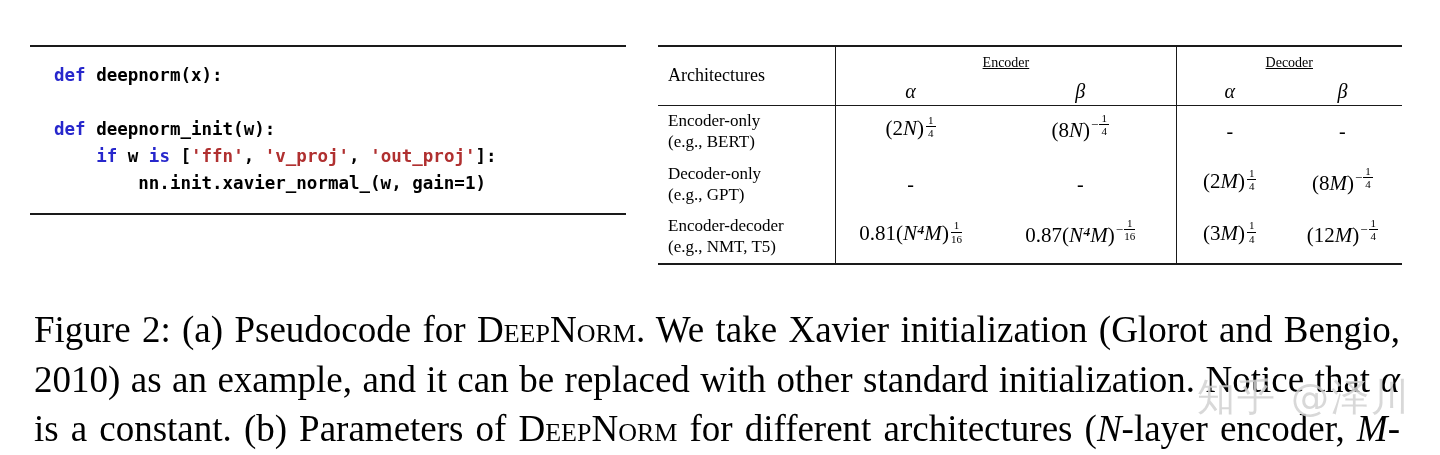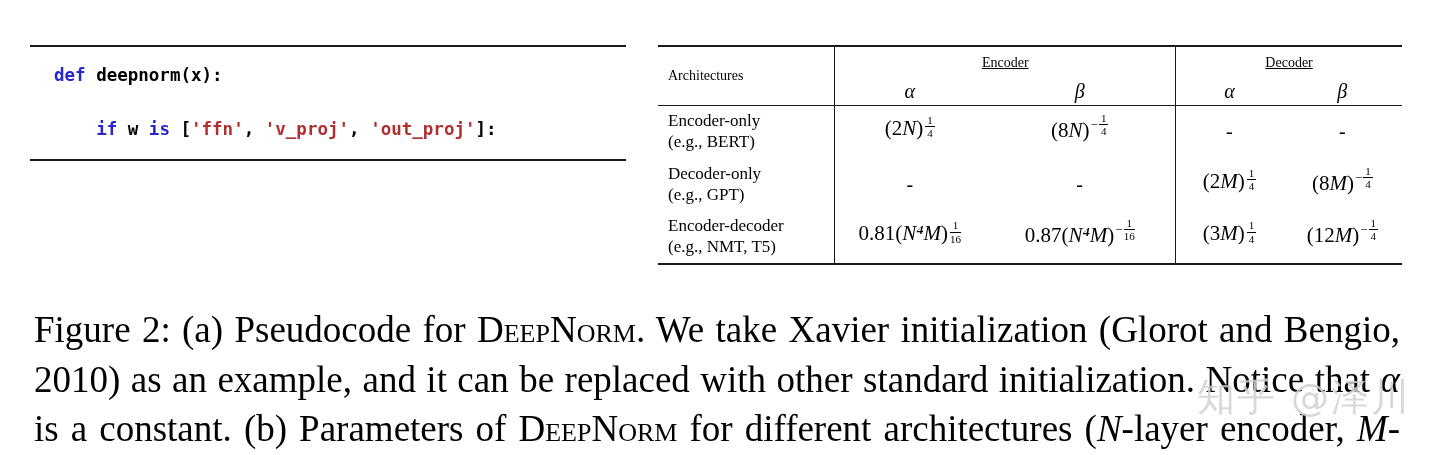--- a/index.html
+++ b/index.html
@@ -27,21 +27,21 @@
   .kw{color:var(--keyword);}
   .st{color:var(--string);margin-top:44px;}
   .gk{color:var(--greek);font-family:"Liberation Serif",serif;font-style:italic;
       font-weight:bold;font-size:19px;}
 
   
   .table-panel{flex:1;}
   table.params{border-collapse:collapse;width:100%;border-top:2px solid var(--rule);
     border-bottom:2px solid var(--rule);}
   table.params th,table.params td{font-weight:normal;}
-  .arch-h{font-weight:bold;font-size:14px;text-align:left;padding-left:10px;width:182px;}
+  .arch-h{font-weight:bold;font-size:18px;text-align:left;padding-left:10px;width:182px;}
   .grp{font-weight:bold;font-size:14px;text-align:center;height:32px;text-decoration:underline;}
   .sub th{font-size:20px;font-style:italic;text-align:center;height:27px;font-family:"Liberation Serif",serif;}
   .sep-l{border-left:1.2px solid var(--rule);}
   .mid{border-bottom:1.2px solid var(--rule);}
   td.arch{font-size:17px;text-align:left;padding:5px 4px 5px 10px;line-height:1.22;}
   td.val{text-align:center;height:53px;}
   .col-ea{width:152px;} .col-eb{width:196px;} .col-da{width:110px;} .col-db{width:122px;}
 
   
   .m{font-family:"Liberation Serif",serif;font-size:21px;white-space:nowrap;}
@@ -68,21 +68,23 @@
 <body>
 
 <div class="figure">
 
   <div class="panels">
 
     <div class="code-panel">
       <div class="code">
         <div class="cl"><span class="kw">def</span><span> deepnorm(x):</span></div>
         <div class="cl blank"></div>
+        <div class="cl"><span class="kw">def</span><span> deepnorm_init(w):</span></div>
         <div class="cl"><span>    </span><span class="kw">if</span><span> w </span><span class="kw">is</span><span> [</span><span class="st">'ffn'</span><span>, </span><span class="st">'v_proj'</span><span>, </span><span class="st">'out_proj'</span><span>]:</span></div>
+        <div class="cl"><span>        nn.init.xavier_normal_(w, gain=1)</span></div>
       </div>
     </div>
 
     <div class="table-panel">
       <table class="params">
         <thead>
           <tr>
             <th class="arch-h mid" rowspan="2">Architectures</th>
             <th class="grp sep-l" colspan="2">Encoder</th>
             <th class="grp sep-l" colspan="2">Decoder</th>

